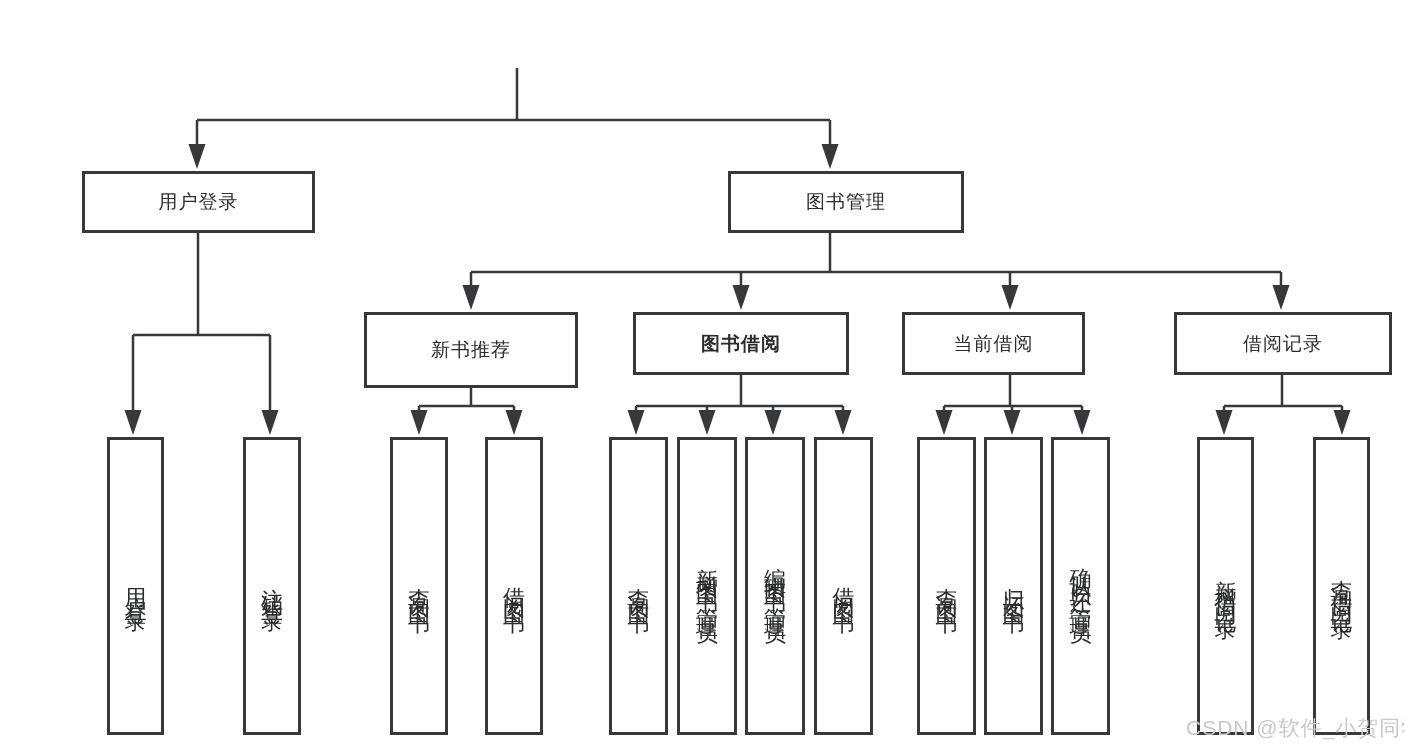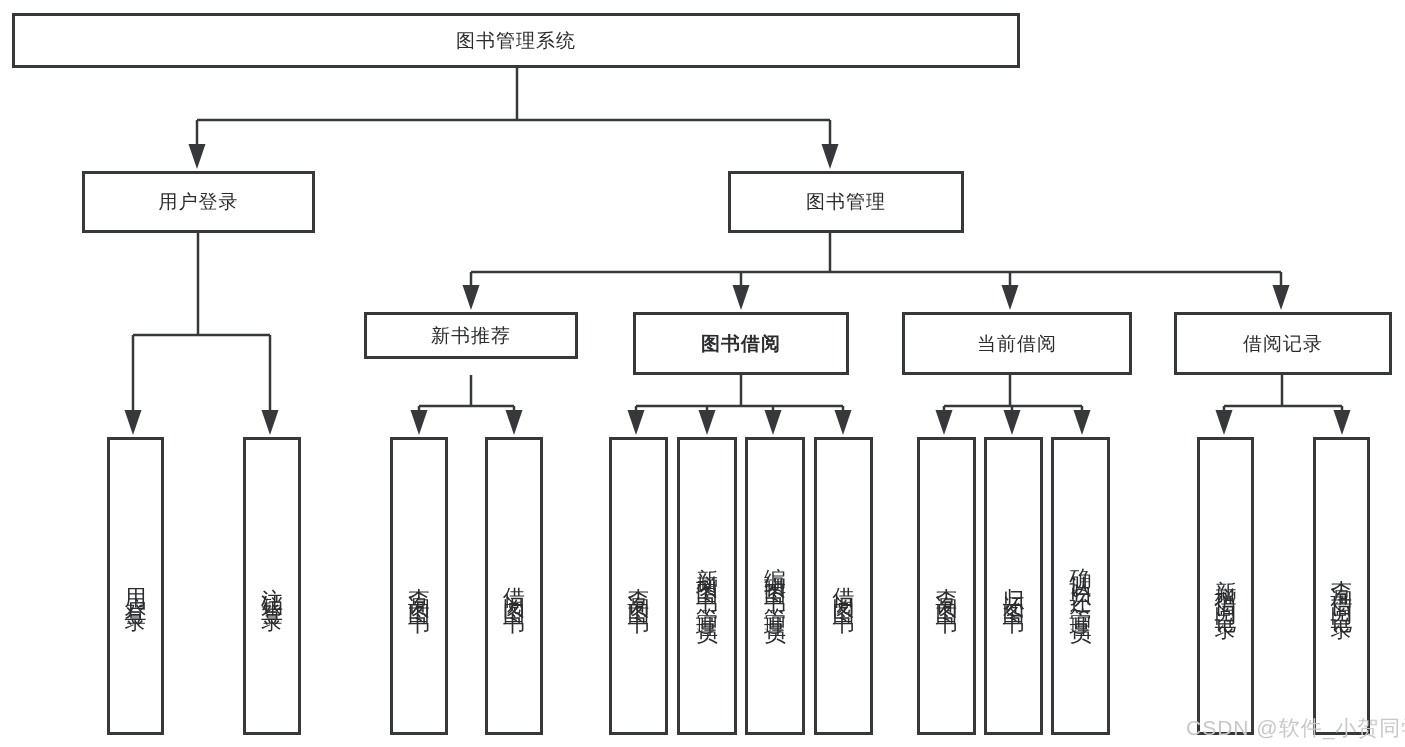--- a/index.html
+++ b/index.html
@@ -93,28 +93,27 @@
       <polygon points="764.5,410 781.5,410 773,435"></polygon>
       <polygon points="834.5,410 851.5,410 843,435"></polygon>
       <polygon points="935.5,410 952.5,410 944,435"></polygon>
       <polygon points="1003.5,410 1020.5,410 1012,435"></polygon>
       <polygon points="1073.5,410 1090.5,410 1082,435"></polygon>
       <polygon points="1215.5,410 1232.5,410 1224,435"></polygon>
       <polygon points="1333.5,410 1350.5,410 1342,435"></polygon>
     </g>
   </svg>
 
-  <div class="node h" style="left:12px; top:13px; width:1008px; height:55px;">图书管理系统</div>
 
   <div class="node h" style="left:82px; top:171px; width:233px; height:62px;">用户登录</div>
   <div class="node h" style="left:712px; top:171px; width:236px; height:62px;margin-left:16px;">图书管理</div>
 
-  <div class="node h" style="left:364px; top:312px; width:214px; height:47px;">新书推荐</div>
+  <div class="node h" style="left:364px; top:312px; width:214px; height:76px;">新书推荐</div>
   <div class="node h" style="left:633px; top:312px; width:216px; height:63px;font-weight:bold;">图书借阅</div>
-  <div class="node h" style="left:902px; top:312px; width:230px; height:63px;">当前借阅</div>
+  <div class="node h" style="left:902px; top:312px; width:183px; height:63px;">当前借阅</div>
   <div class="node h" style="left:1174px; top:312px; width:218px; height:63px;">借阅记录</div>
 
   <div class="node v" style="left:107px; top:437px; width:57px; height:298px;">
     <span class="vtext">用户登录</span>
   </div>
   <div class="node v" style="left:243px; top:437px; width:58px; height:298px;">
     <span class="vtext">注销登录</span>
   </div>
 
   <div class="node v" style="left:390px; top:437px; width:58px; height:298px;">

